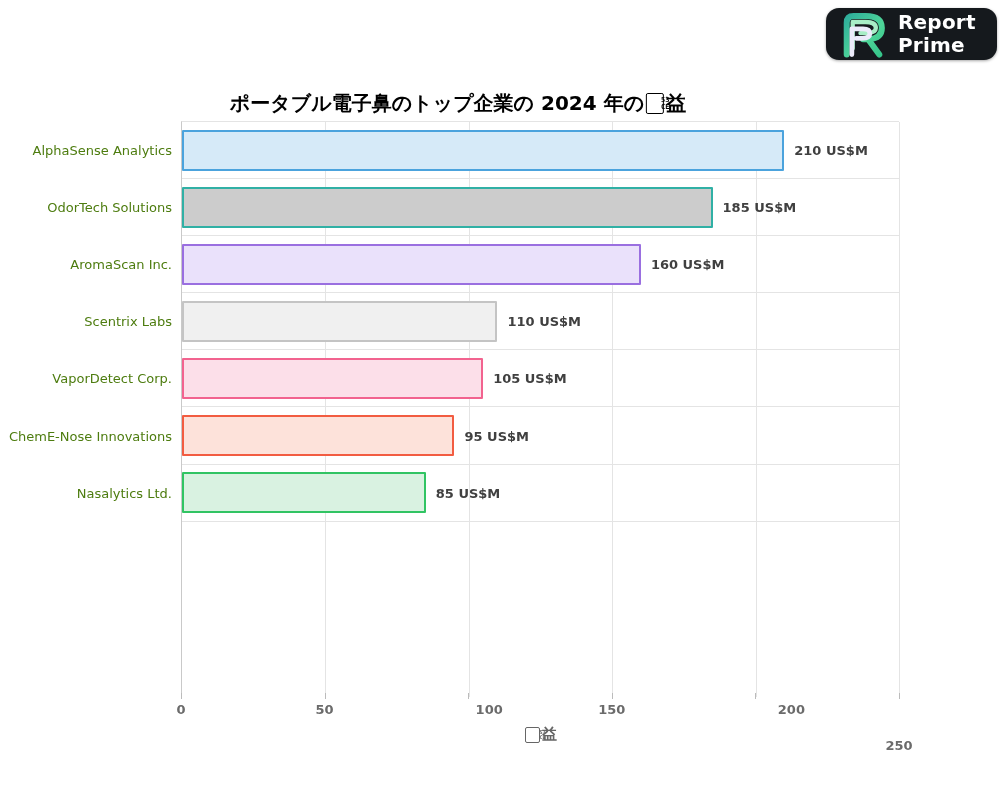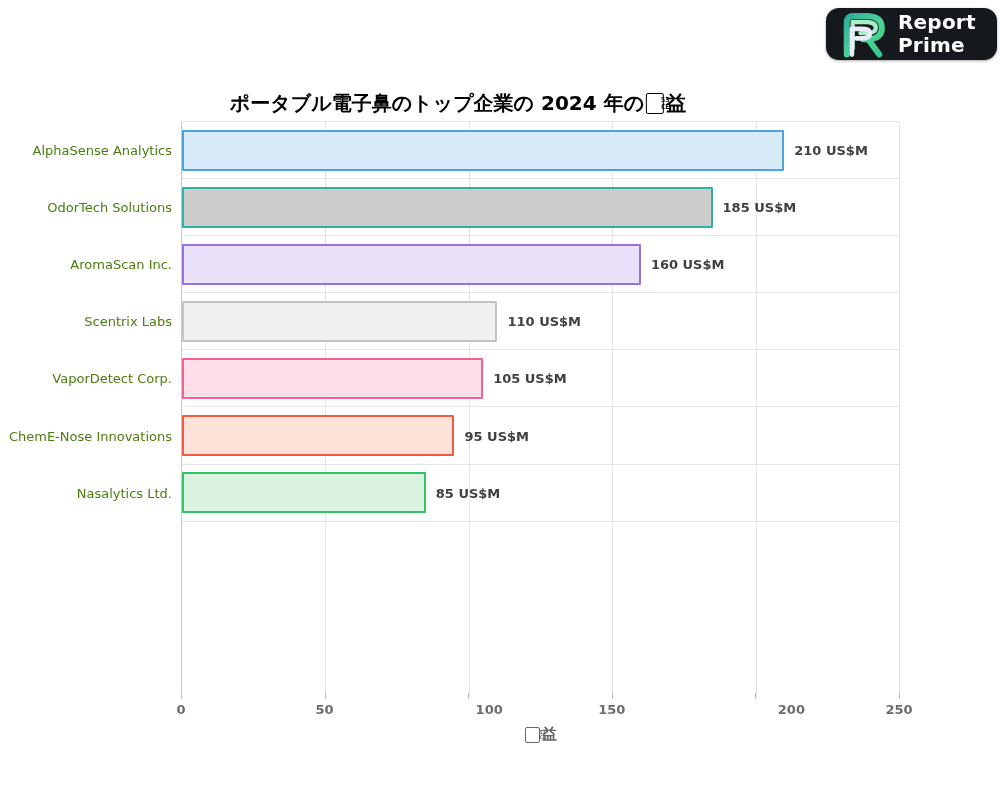--- a/index.html
+++ b/index.html
@@ -153,21 +153,21 @@
       <span class="tick-label" style="left: 0%;">0</span>
       <div class="tick-mark" style="left: 20%;"></div>
       <span class="tick-label" style="left: 20%;">50</span>
       <div class="tick-mark" style="left: 40%;"></div>
       <span class="tick-label" style="left: 40%; margin-left: 21px;">100</span>
       <div class="tick-mark" style="left: 60%;"></div>
       <span class="tick-label" style="left: 60%;">150</span>
       <div class="tick-mark" style="left: 80%;"></div>
       <span class="tick-label" style="left: 80%; margin-left: 36px;">200</span>
       <div class="tick-mark" style="left: 100%;"></div>
-      <span class="tick-label" style="left: 100%;">250</span>
+      <span class="tick-label" style="left: 100%; margin-top: 36px;">250</span>
     </div>
 
   <div class="xlabel">
     <span class="tofu tofu-sm">
       <span>53</span>
       <span>CE</span>
     </span>
     <span>益</span>
   </div>
 

